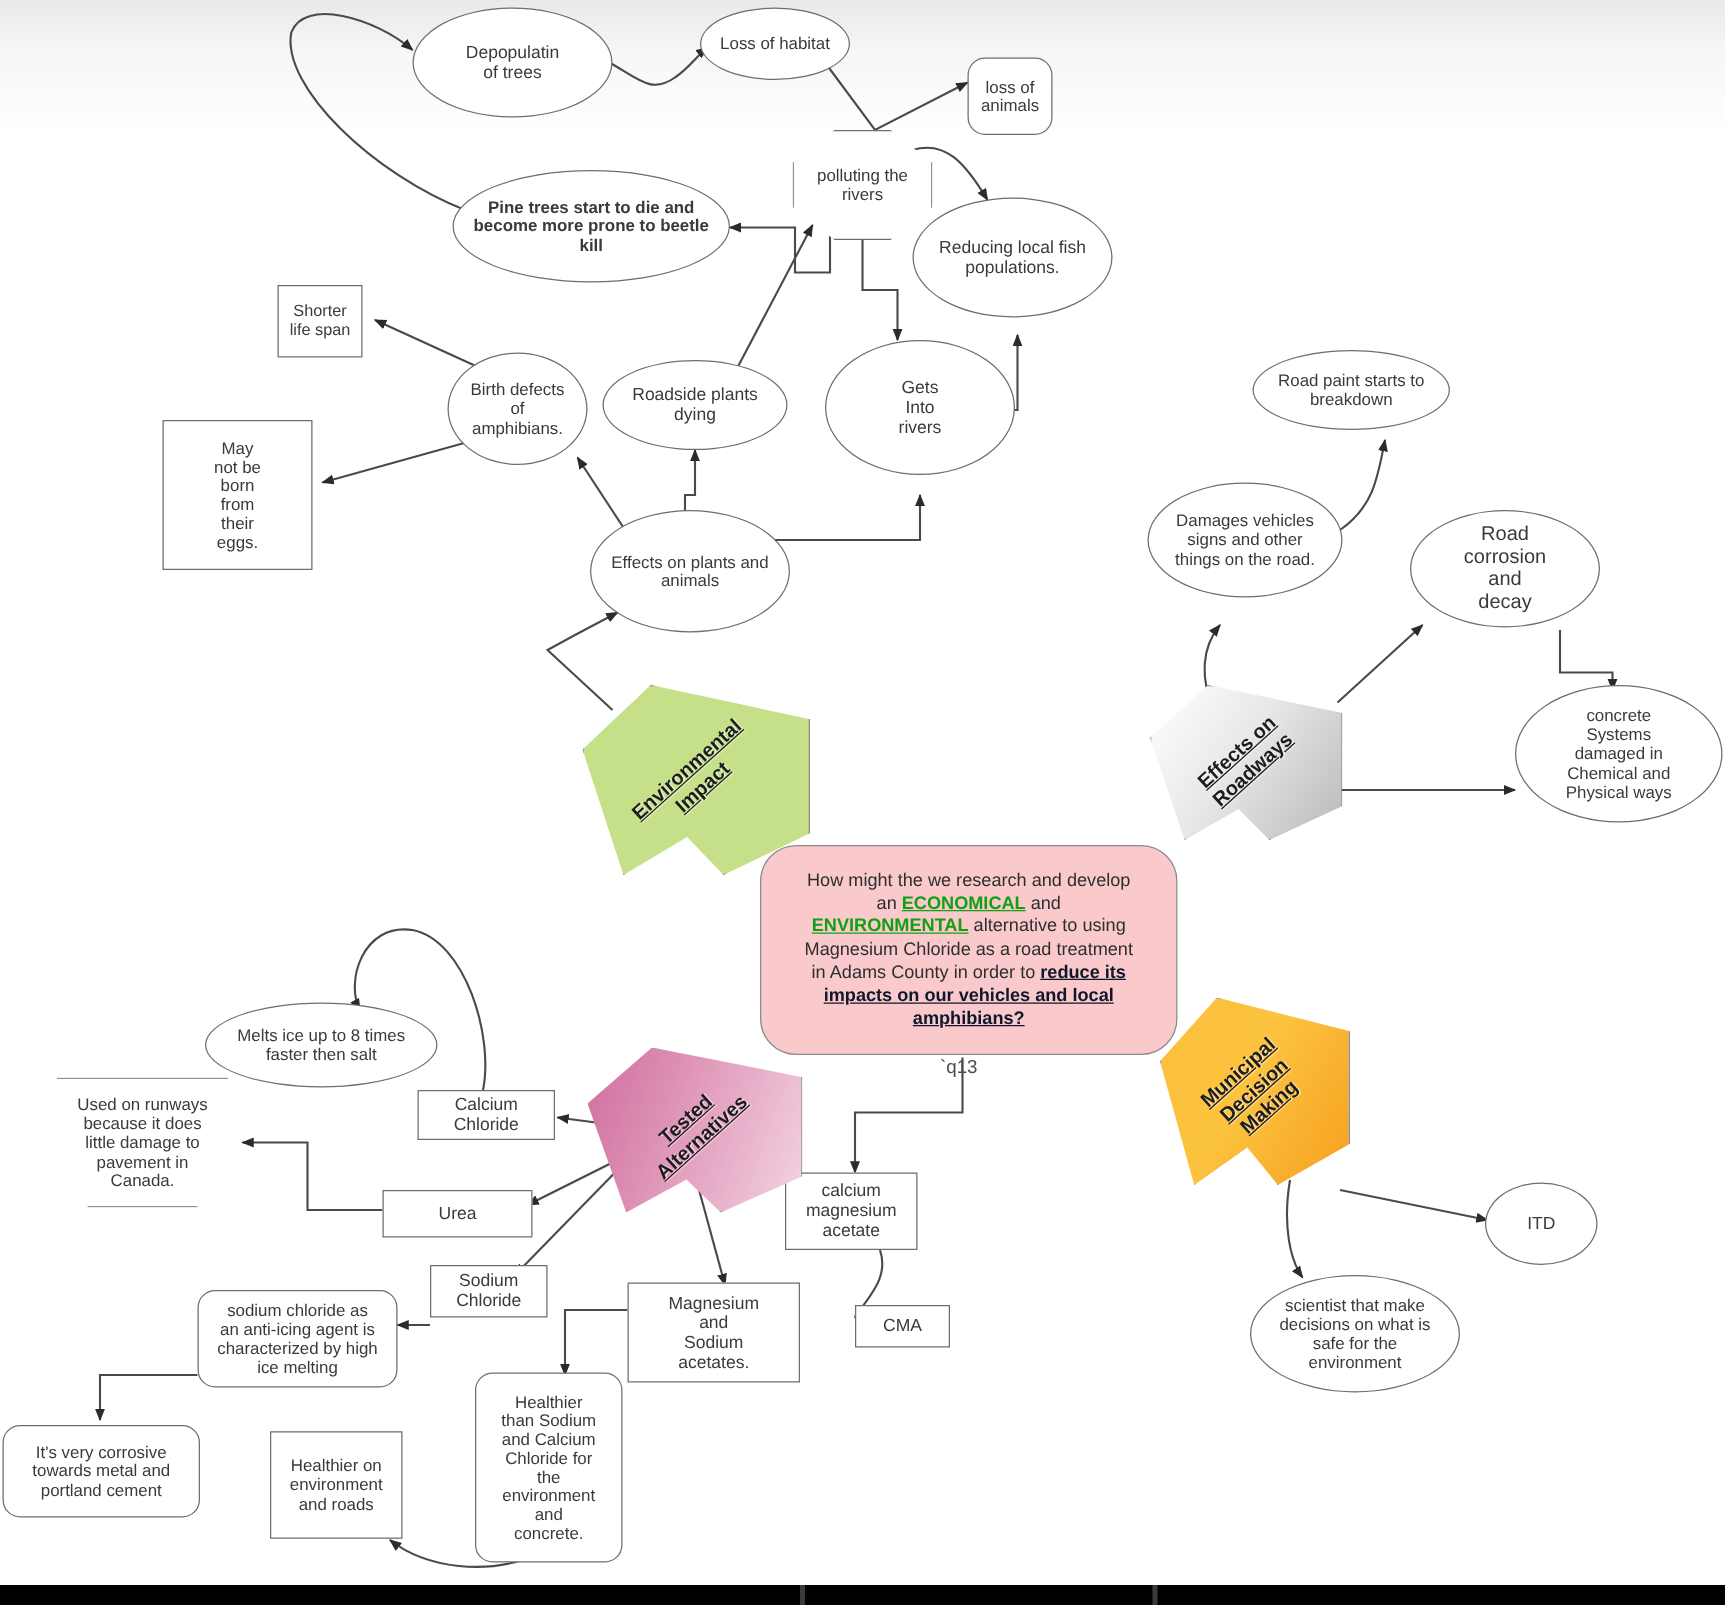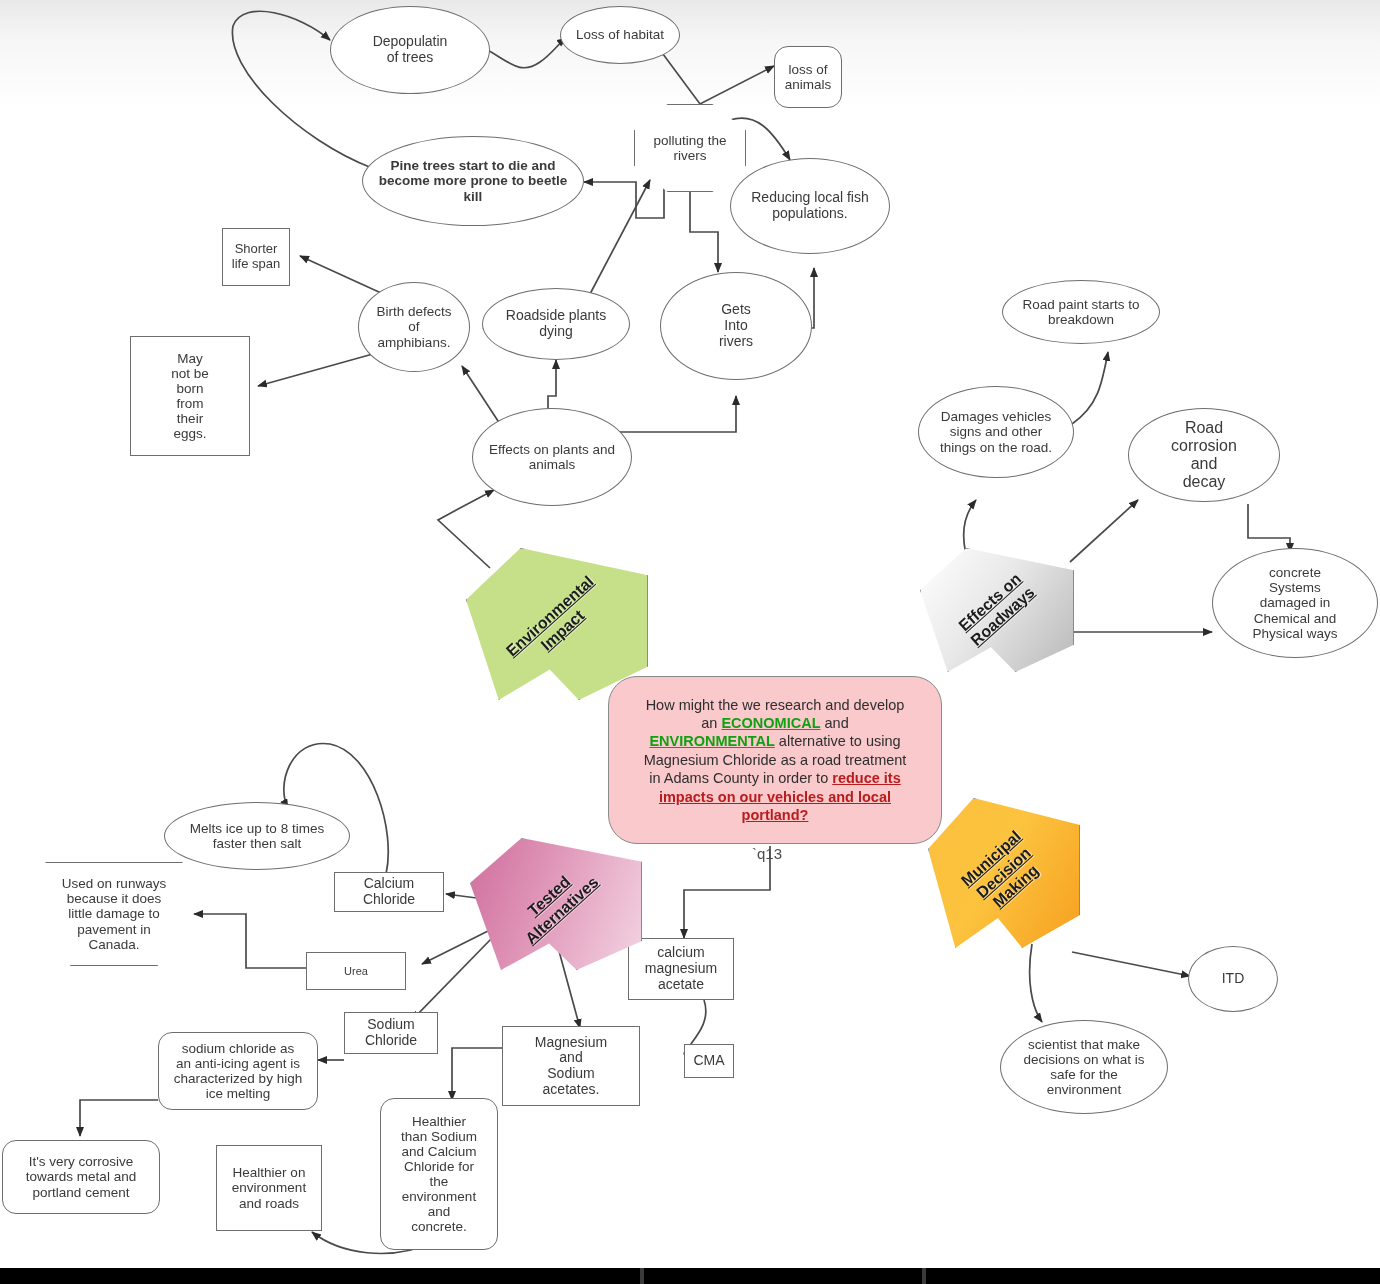--- a/index.html
+++ b/index.html
@@ -45,21 +45,21 @@
   #banner-alternatives{background:linear-gradient(110deg,#cf6f9e 0%,#dd8fb3 35%,#f3d3e2 100%);}
   #banner-municipal{background:linear-gradient(120deg,#fbbf3c 0%,#fcc33f 45%,#f6a01f 100%);}
   #question-box{
     position:absolute;background:#f9c9cc;border:1.5px solid #8a8a8a;
     display:flex;align-items:center;justify-content:center;text-align:center;
     color:#2e2e2e;line-height:1.27;padding:8px 12px;box-sizing:border-box;
     border-radius:16px;
   }
   #question-box .qt{font-size:14.5px;}
   .hi-green{color:#12a012;font-weight:bold;text-decoration:underline;}
-  .hi-red{color:#b91c1c;font-weight:bold;text-decoration:underline;}
+  .hi-red{color:#0f172a;font-weight:bold;text-decoration:underline;}
   #q-tag{position:absolute;font-size:15px;color:#4a4a4a;}
   #bottom-bar{position:absolute;left:0;top:1268px;width:1380px;height:16px;background:#000;}
   #bottom-bar .seg{position:absolute;top:0;height:16px;background:#0c0c0c;}
 </style>
 </head>
 <body>
 
 <div id="stage">
 
   <svg id="edges" viewBox="0 0 1380 1284" xmlns="http://www.w3.org/2000/svg">
@@ -211,21 +211,21 @@
 
   <div class="node trap" id="n-used-on-runways" style="left:36px;top:862px;width:156px;height:104px;font-size:13.5px;">
     <div class="trapbody"></div>
     <span>Used on runways<br>because it does<br>little damage to<br>pavement in<br>Canada.</span>
     </div>
 
   <div class="node rect" id="n-calcium-chloride" style="left:334px;top:872px;width:110px;height:40px;font-size:14px;">
     <span>Calcium<br>Chloride</span>
     </div>
 
-  <div class="node rect" id="n-urea" style="left:306px;top:952px;width:100px;height:38px;font-size:11px;">
+  <div class="node rect" id="n-urea" style="left:306px;top:952px;width:120px;height:38px;font-size:14px;">
     <span>Urea</span>
     </div>
 
   <div class="node rect" id="n-sodium-chloride" style="left:344px;top:1012px;width:94px;height:42px;font-size:14px;">
     <span>Sodium<br>Chloride</span>
     </div>
 
   <div class="node round" id="n-sodium-chloride-anti-icing" style="left:158px;top:1032px;width:160px;height:78px;font-size:13.5px;">
     <span>sodium chloride as<br>an anti-icing agent is<br>characterized by high<br>ice melting</span>
     </div>
@@ -243,21 +243,21 @@
     </div>
 
   <div class="node rect" id="n-magnesium-sodium-acetates" style="left:502px;top:1026px;width:138px;height:80px;font-size:14px;">
     <span>Magnesium<br>and<br>Sodium<br>acetates.</span>
     </div>
 
   <div class="node rect" id="n-calcium-magnesium-acetate" style="left:628px;top:938px;width:106px;height:62px;font-size:14px;">
     <span>calcium<br>magnesium<br>acetate</span>
     </div>
 
-  <div class="node rect" id="n-cma" style="left:684px;top:1044px;width:50px;height:34px;font-size:14px;">
+  <div class="node rect" id="n-cma" style="left:684px;top:1044px;width:76px;height:34px;font-size:14px;">
     <span>CMA</span>
     </div>
 
   <div class="node ellipse" id="n-itd" style="left:1188px;top:946px;width:90px;height:66px;font-size:14px;">
     <span>ITD</span>
     </div>
 
   <div class="node ellipse" id="n-scientist-decisions" style="left:1000px;top:1020px;width:168px;height:94px;font-size:13.5px;">
     <span>scientist that make<br>decisions on what is<br>safe for the<br>environment</span>
     </div>
@@ -279,21 +279,21 @@
   </div>
 
   <div id="question-box" style="left:608px;top:676px;width:334px;height:168px;border-radius:29px;">
     <div class="qt">
       <span>How might the we research and develop</span><br>
       <span>an </span><span class="hi-green">ECONOMICAL</span><span> and</span><br>
       <span class="hi-green">ENVIRONMENTAL</span><span> alternative to using</span><br>
       <span>Magnesium Chloride as a road treatment</span><br>
       <span>in Adams County  in order to </span><span class="hi-red">reduce its</span><br>
       <span class="hi-red">impacts on our vehicles and local</span><br>
-      <span class="hi-red">portland?</span>
+      <span class="hi-red">amphibians?</span>
     </div>
   </div>
 
   <div id="q-tag" style="left:752px;top:845px;">`q13</div>
 
   <div id="bottom-bar">
     <div class="seg" style="left:640px;width:4px;background:#3a3a3a;"></div>
     <div class="seg" style="left:922px;width:4px;background:#3a3a3a;"></div>
   </div>
 

